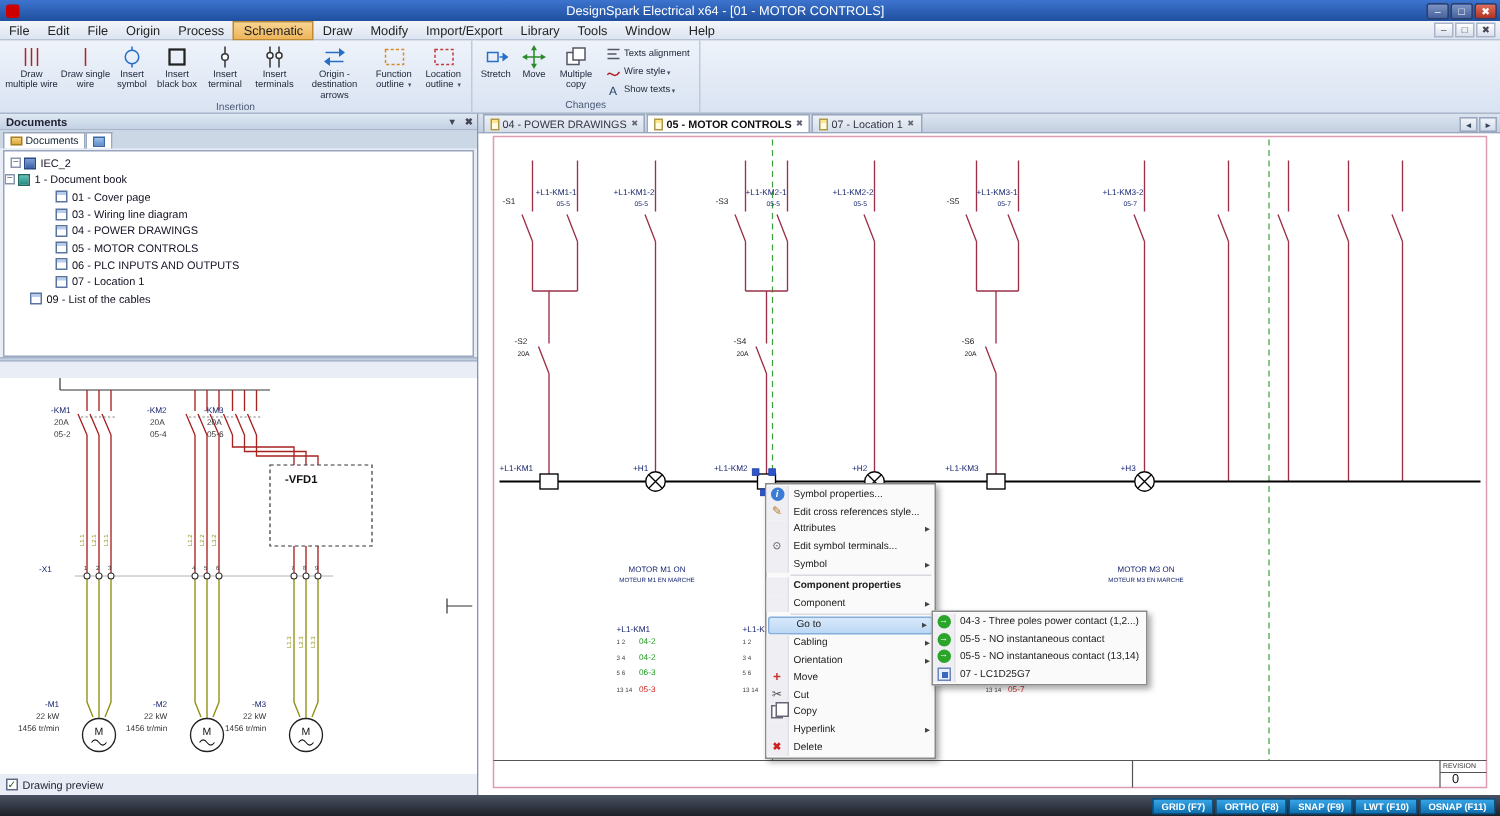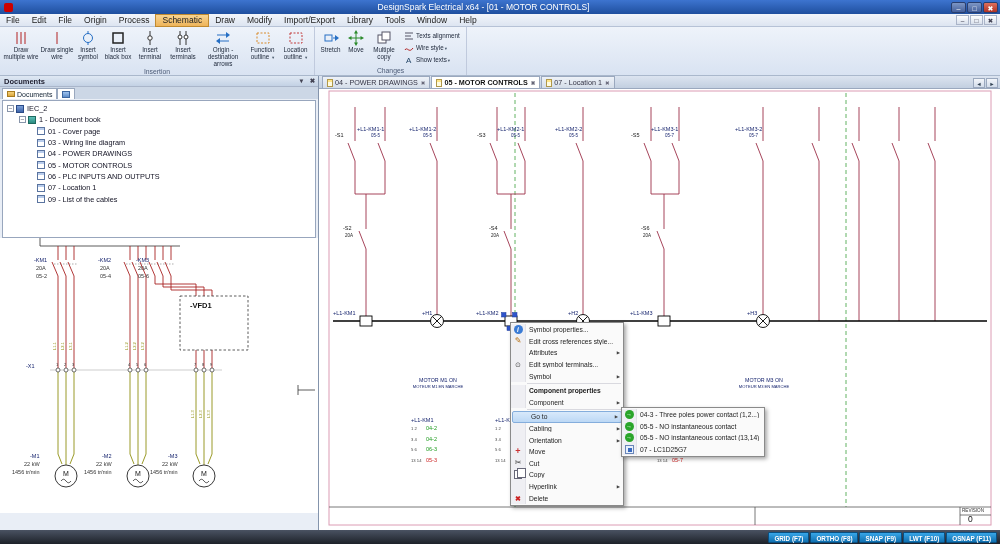--- a/index.html
+++ b/index.html
@@ -45,21 +45,21 @@
   .foldericon{width:8px;height:6px;background:linear-gradient(#f5d27a,#dca83e);border:1px solid #a87c20;margin-right:2px}
   .layersicon{width:8px;height:7px;background:linear-gradient(#9ec2ee,#5d8cc8);border:1px solid #3c66a0}
   .tree{position:absolute;left:2px;right:2px;top:24px;height:138px;background:#fff;border:1px solid #98a6bd;overflow:hidden;padding-top:2px}
   .trow{display:flex;align-items:center;height:11.3px;font-size:7.3px;color:#112;white-space:nowrap}
   .exp{width:7px;height:7px;border:1px solid #8895aa;background:#fff;font-size:6px;line-height:5px;text-align:center;color:#334;margin-right:2px;flex:none}
   .ti{width:8px;height:8px;margin-right:3px;flex:none}
   .ti-root{background:linear-gradient(#7da0d8,#3c63a8);border:1px solid #2a4a86}
   .ti-book{background:linear-gradient(#5ec0b8,#2a8a80);border:1px solid #1d6a60}
   .ti-page{background:#fff;border:1px solid #5a74a0;box-shadow:inset 0 2px 0 #b8ccec}
   .splitter{position:absolute;left:0;top:162px;width:100%;height:3px;background:#c3d0e2;border-top:1px solid #a8b6cc;border-bottom:1px solid #a8b6cc}
-  .preview{position:absolute;left:0;top:162px;width:318px;height:275px;background:#fff;overflow:hidden}
+  .preview{position:absolute;left:0;top:176px;width:318px;height:275px;background:#fff;overflow:hidden}
   .pl{position:absolute;font-size:5.5px;line-height:1;color:#16246e;white-space:nowrap}
   .plk{color:#333}
   .plb{font-size:7.5px;font-weight:bold;color:#111}
   .pv-check{position:absolute;left:0;top:440px;width:100%;height:14px;background:#e9eef6;display:flex;align-items:center;font-size:7.3px;color:#223}
   .cbox{width:8px;height:8px;border:1px solid #5a6a84;background:#fff;margin:0 3px 0 4px;font-size:7px;line-height:7px;text-align:center;color:#1a5c1a}
 
   
   .tabstrip{position:absolute;left:319px;top:76px;width:681px;height:13px;background:linear-gradient(#dce4f0,#c2cfe0);border-bottom:1px solid #9aa8be;display:flex;align-items:flex-end;padding-left:3px}
   .dtab{height:12px;display:flex;align-items:center;padding:0 4px;font-size:7.2px;color:#334;background:linear-gradient(#eef2f8,#d4dde9);border:1px solid #9aa8be;border-bottom:none;margin-right:1px;white-space:nowrap}
   .dtab.active{background:#fff;font-weight:bold;color:#111}
@@ -281,21 +281,21 @@
       <span class="lp-tab mini">
         <span class="layersicon"></span>
       </span>
     </div>
     <div class="tree">
       <div class="trow" style="padding-left:4px">
         <span class="exp">–</span>
         <span class="ti ti-root"></span>
         <span>IEC_2</span>
       </div>
-      <div class="trow" style="padding-left:16px">
+      <div class="trow" style="">
         <span class="exp">–</span>
         <span class="ti ti-book"></span>
         <span>1 - Document book</span>
       </div>
       <div class="trow" style="padding-left:34px">
           <span class="ti ti-page"></span>
           <span>01 - Cover page</span>
         </div>
       <div class="trow" style="padding-left:34px">
           <span class="ti ti-page"></span>
@@ -310,21 +310,21 @@
           <span>05 - MOTOR CONTROLS</span>
         </div>
       <div class="trow" style="padding-left:34px">
           <span class="ti ti-page"></span>
           <span>06 - PLC INPUTS AND OUTPUTS</span>
         </div>
       <div class="trow" style="padding-left:34px">
           <span class="ti ti-page"></span>
           <span>07 - Location 1</span>
         </div>
-      <div class="trow" style="padding-left:34px">
+      <div class="trow" style="padding-left:17px">
           <span class="ti ti-page"></span>
           <span>09 - List of the cables</span>
         </div>
     </div>
     <div class="splitter"></div>
 
     <div class="preview">
       <svg width="315" height="273">
         <path d="M40 0V8M40 8H180M298 147V157M298 152H315" stroke="#333" stroke-width="0.8" fill="none"></path>
         <path d="M54 26H78M126 26H150M151 26H175" stroke="#777" stroke-width="0.6" stroke-dasharray="1.5 1.5" fill="none"></path>
@@ -382,20 +382,24 @@
       <span class="pl plk" style="left:24px;top:224px">22 kW</span>
       <span class="pl plk" style="left:12px;top:232px">1456 tr/min</span>
       <span class="pl" style="left:102px;top:216px">-M2</span>
       <span class="pl plk" style="left:96px;top:224px">22 kW</span>
       <span class="pl plk" style="left:84px;top:232px">1456 tr/min</span>
       <span class="pl" style="left:168px;top:216px">-M3</span>
       <span class="pl plk" style="left:162px;top:224px">22 kW</span>
       <span class="pl plk" style="left:150px;top:232px">1456 tr/min</span>
     </div>
 
+    <div class="pv-check">
+      <span class="cbox">✓</span>
+      <span>Drawing preview</span>
+    </div>
   </div>
 
   <div class="tabstrip">
     <span class="dtab">
       <span class="pageicon"></span>
       <span>04 - POWER DRAWINGS</span>
       <span class="tclose">✖</span>
     </span>
     <span class="dtab active">
       <span class="pageicon"></span>

